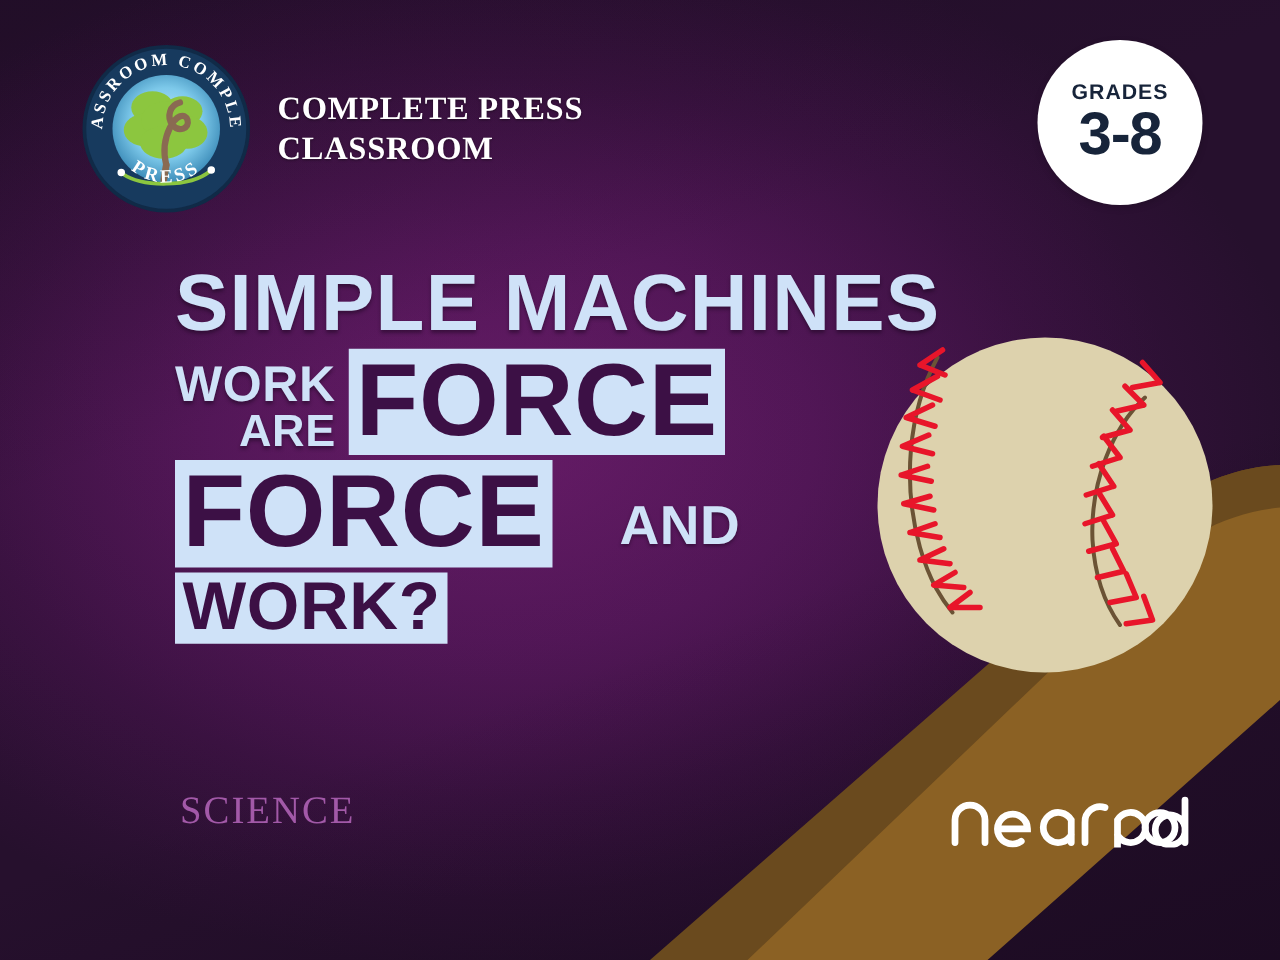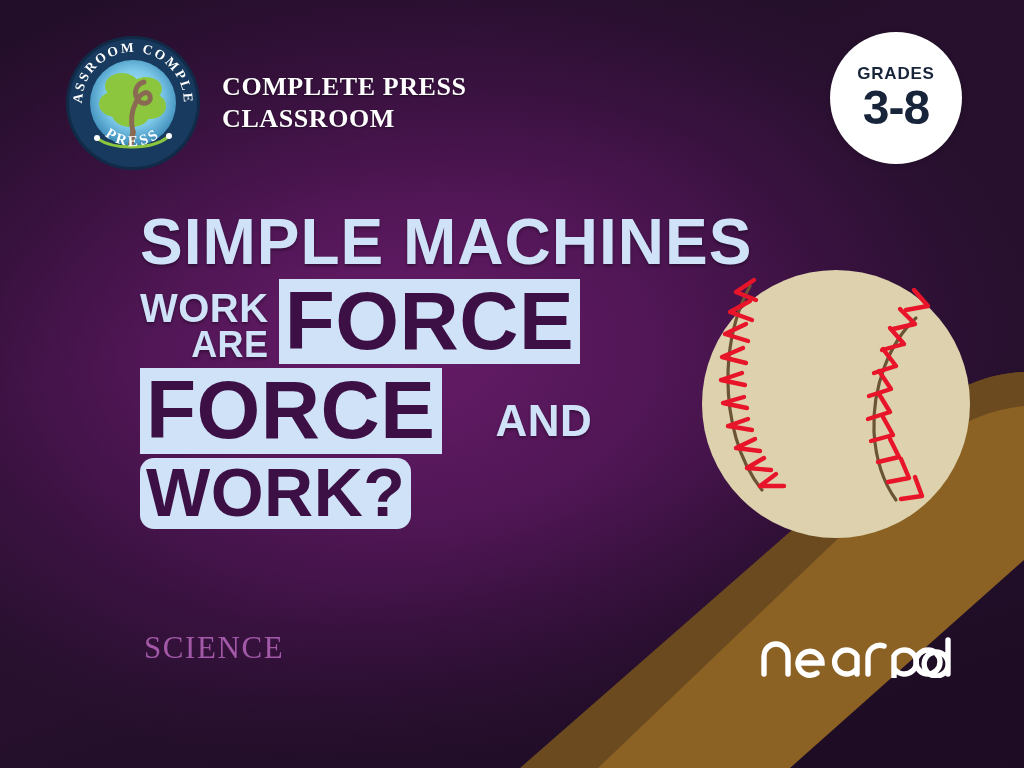--- a/index.html
+++ b/index.html
@@ -168,24 +168,23 @@
   .w-and {
     font-size: 44px;
     font-weight: bold;
     letter-spacing: 0.5px;
     padding-left: 10px;
     padding-bottom: 8px;
     margin-left: 44px;
   }
   .row-work { margin-top: 4px; }
   .big-work {
-    font-size: 68px;
-    font-weight: bold;
-    letter-spacing: 0.5px;
-    border-radius: 14px;
+    font-size: 54px;
+    font-weight: bold;
+    letter-spacing: 0.5px;
   }
 
   
   .subject-tag {
     position: absolute;
     left: 144px;
     top: 630px;
     color: #a259a8;
     font-family: "Liberation Serif", serif;
     font-weight: normal;

